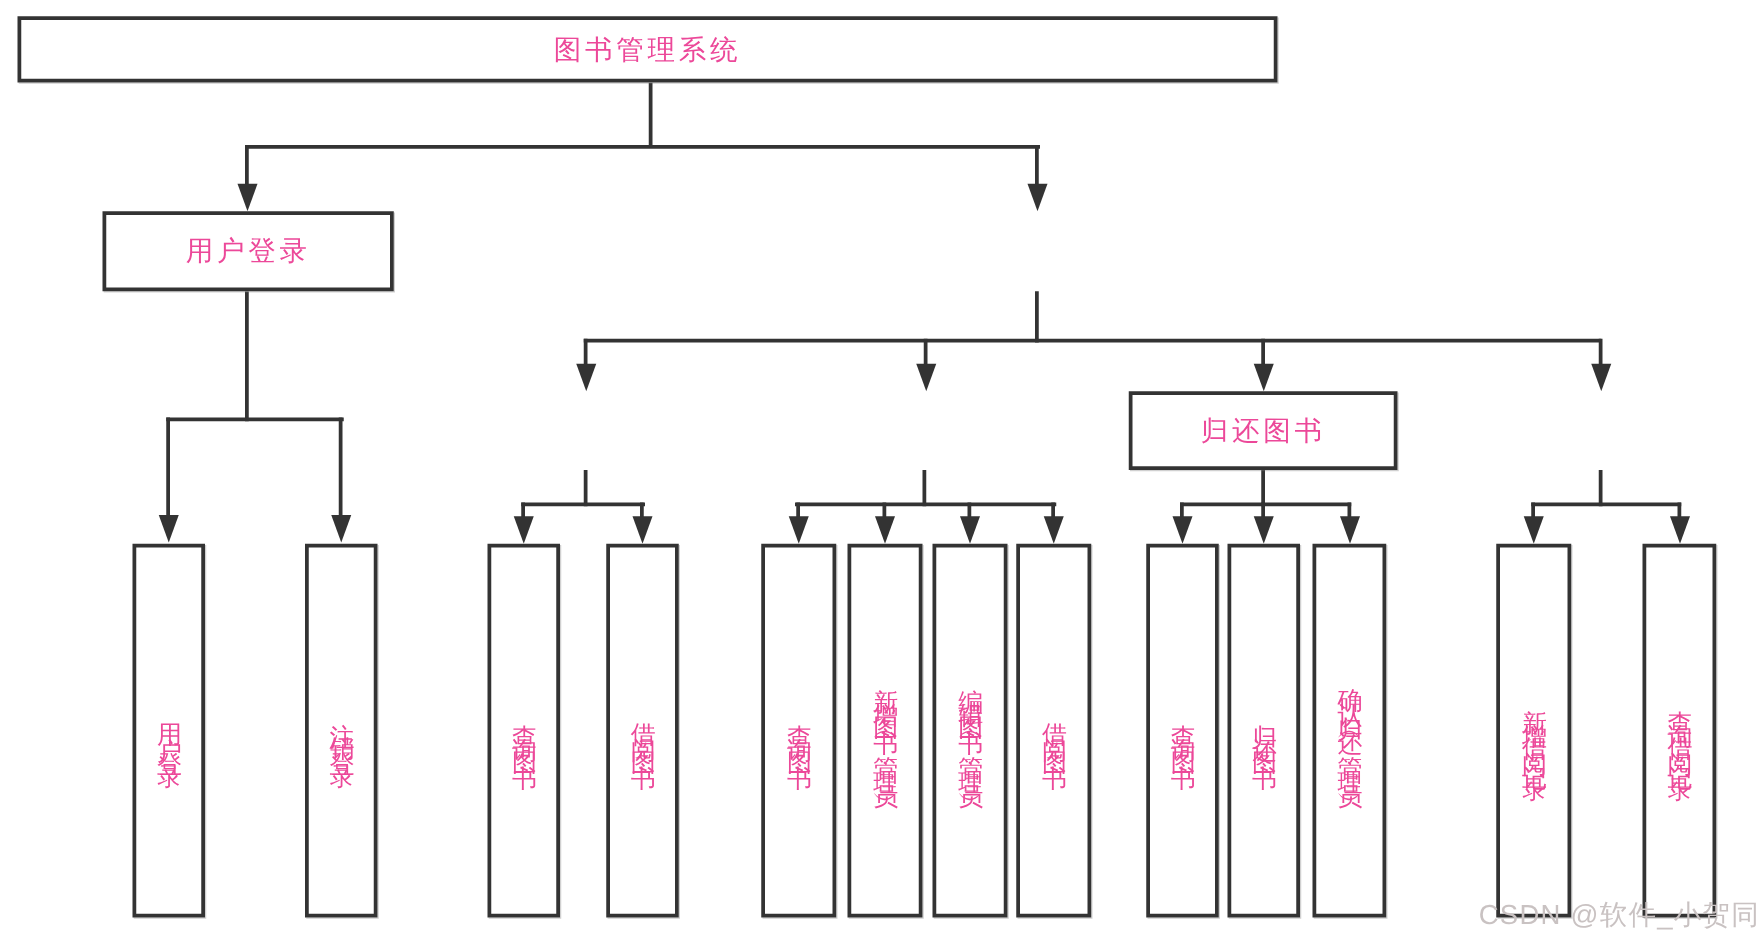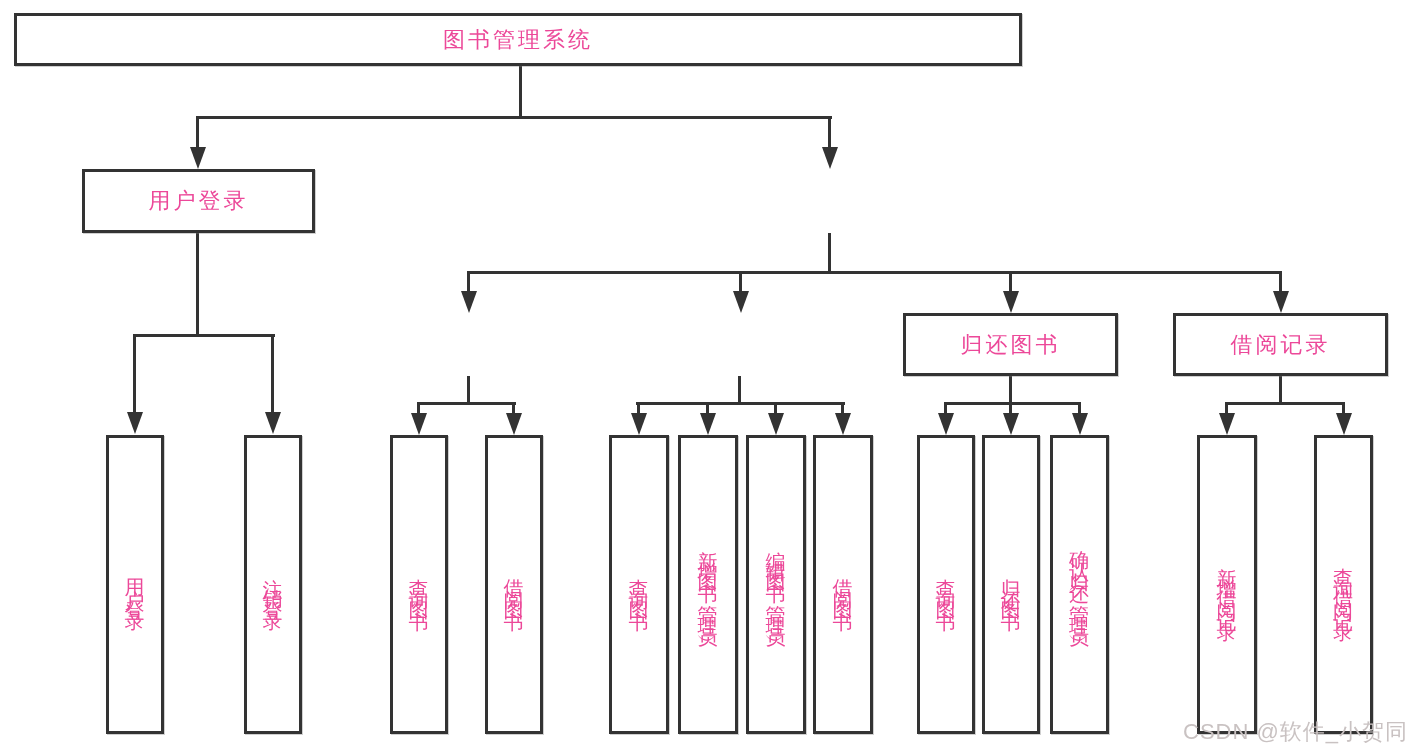--- a/index.html
+++ b/index.html
@@ -124,21 +124,20 @@
   <div class="vline" style="left:1225px;top:402px;height:13px;"></div>
   <div class="arrow" style="left:1219px;top:413px;"></div>
   <div class="vline" style="left:1342px;top:402px;height:13px;"></div>
   <div class="arrow" style="left:1336px;top:413px;"></div>
 
   <div class="box hbox" style="left:14px;top:13px;width:1008px;height:53px;">图书管理系统</div>
 
   <div class="box hbox" style="left:82px;top:169px;width:233px;height:64px;">用户登录</div>
 
   <div class="box hbox" style="left:903px;top:313px;width:215px;height:63px;">归还图书</div>
-  <div class="box hbox" style="left:1173px;top:313px;width:215px;height:63px;">借阅记录</div>
 
   <div class="box vbox" style="left:106px;top:435px;width:58px;height:299px;">用户登录</div>
   <div class="box vbox" style="left:244px;top:435px;width:58px;height:299px;">注销登录</div>
 
   <div class="box vbox" style="left:390px;top:435px;width:58px;height:299px;">查询图书</div>
   <div class="box vbox" style="left:485px;top:435px;width:58px;height:299px;">借阅图书</div>
 
   <div class="box vbox" style="left:609px;top:435px;width:60px;height:299px;">查询图书</div>
   <div class="box vbox" style="left:678px;top:435px;width:60px;height:299px;">新增图书（管理员）</div>
   <div class="box vbox" style="left:746px;top:435px;width:60px;height:299px;">编辑图书（管理员）</div>

